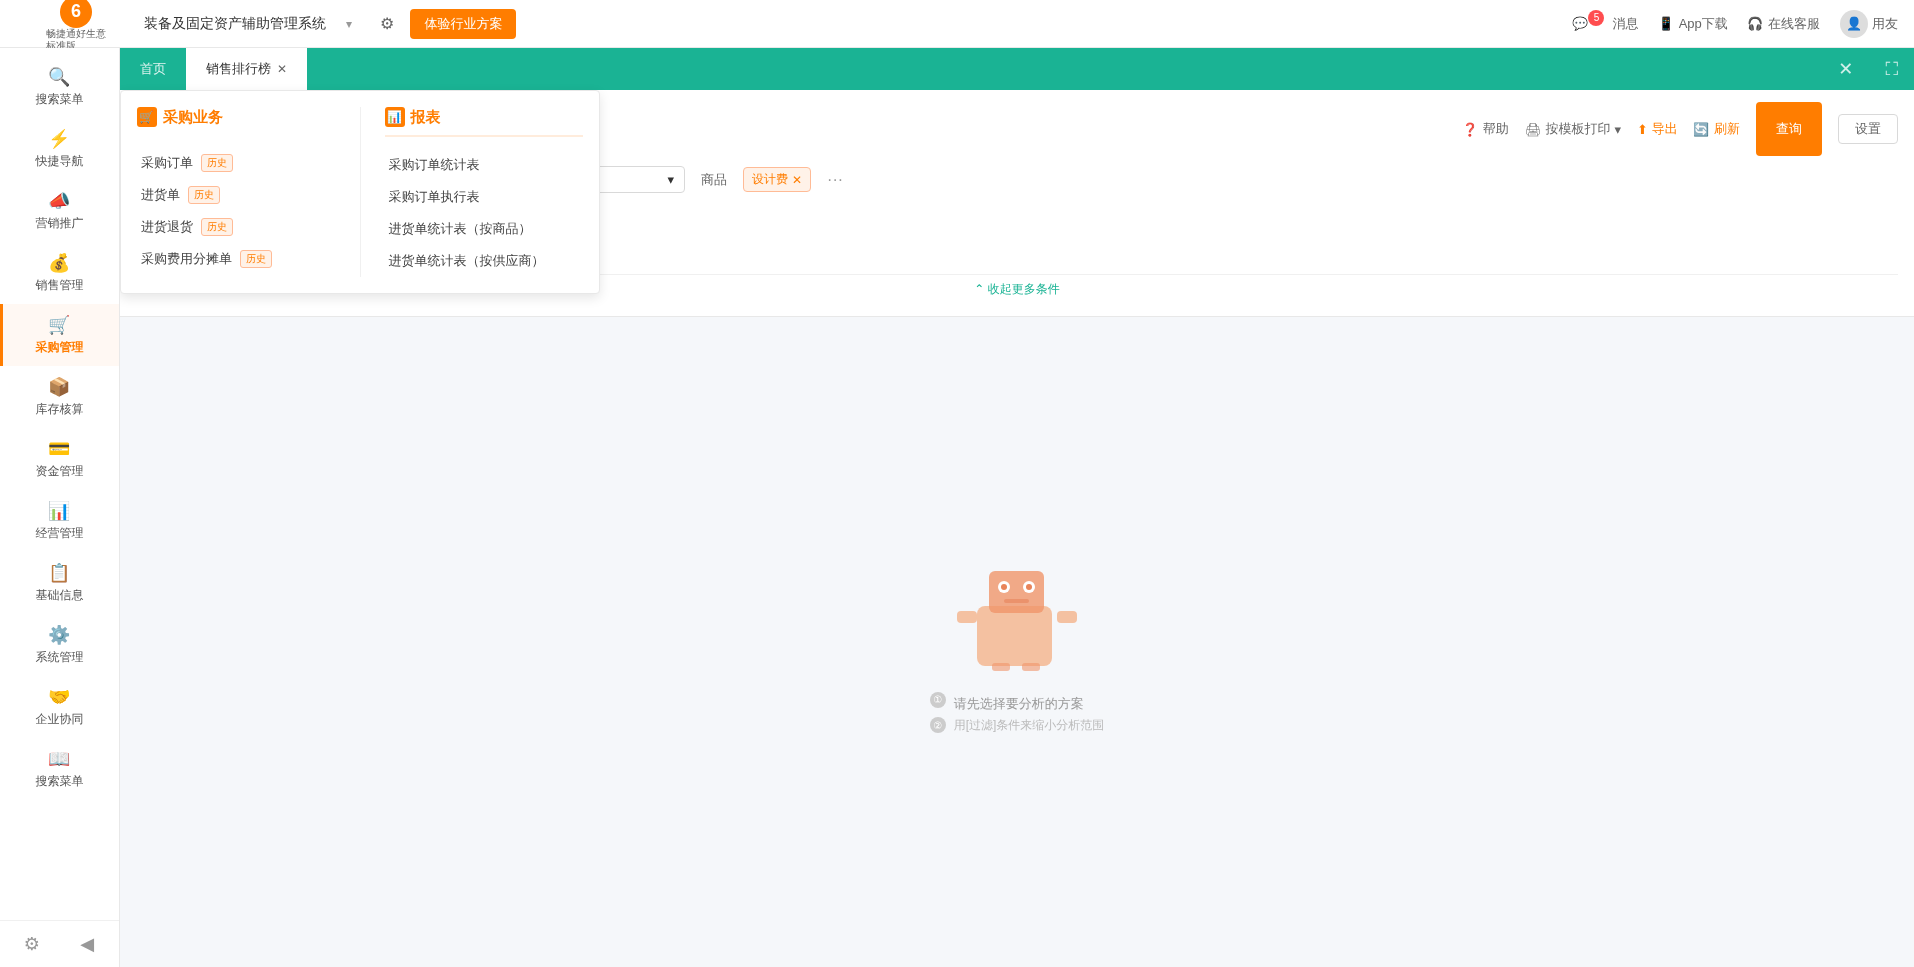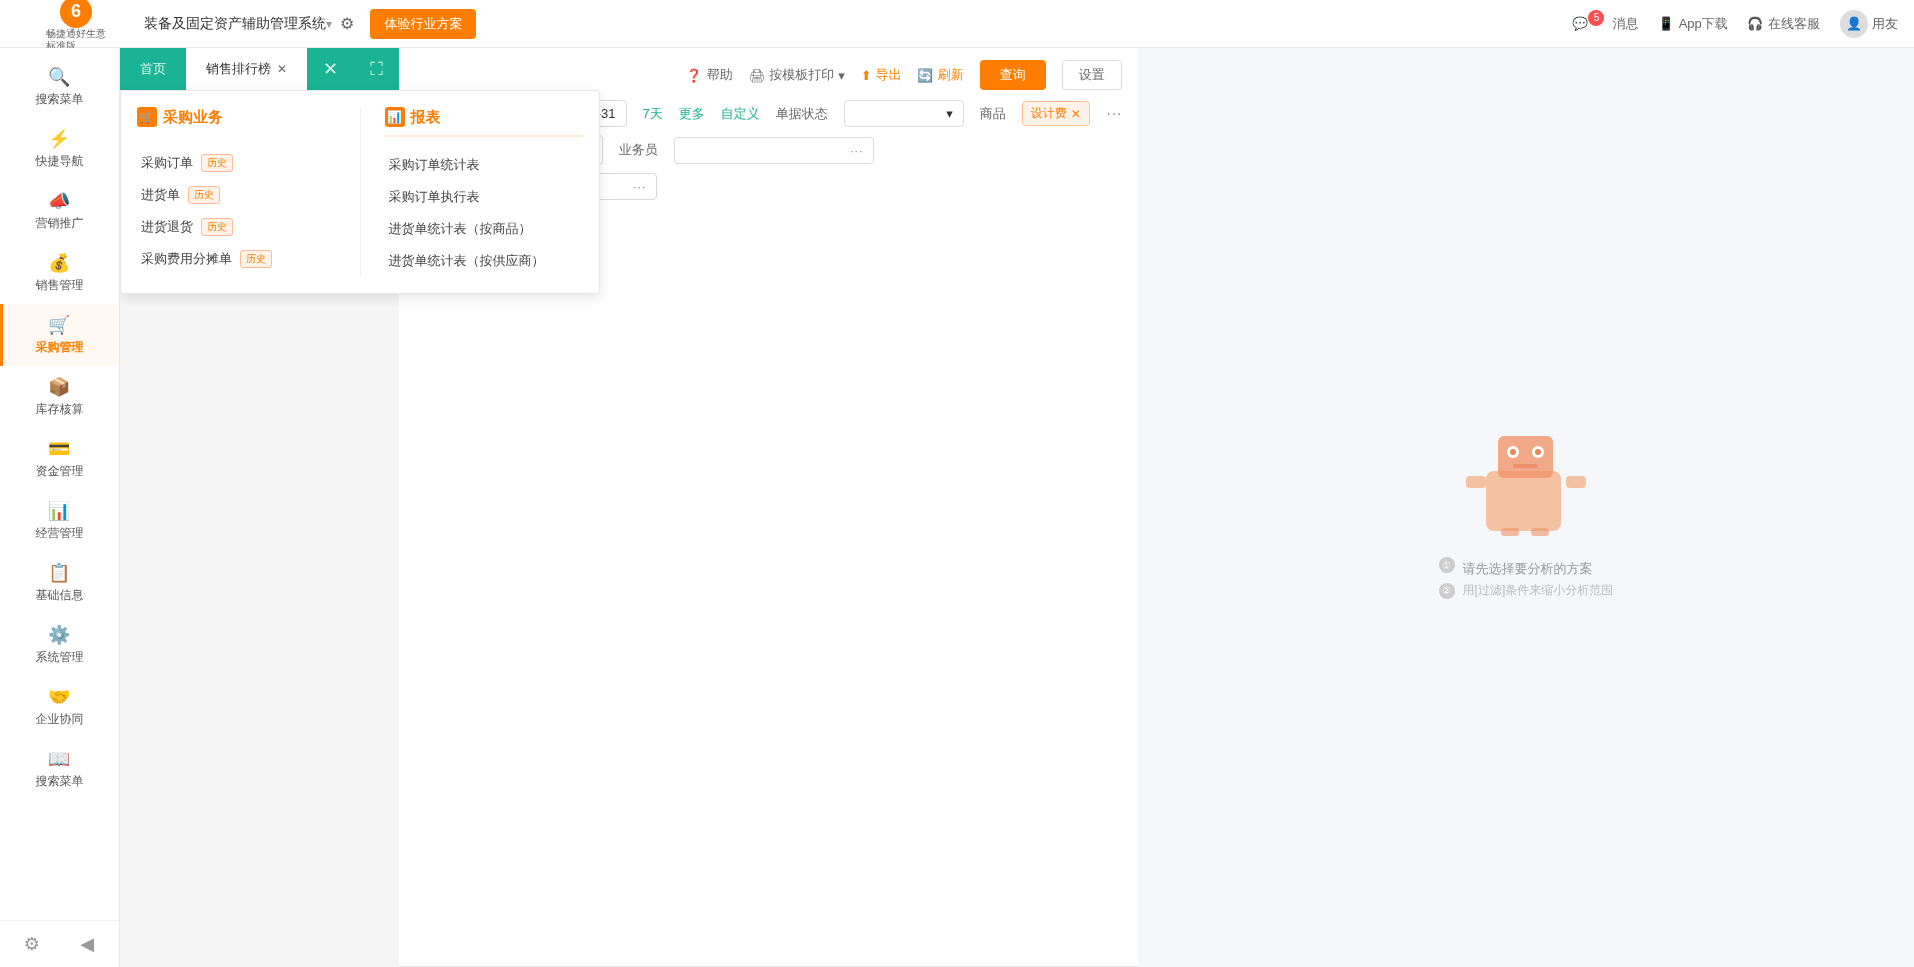--- a/index.html
+++ b/index.html
@@ -24,21 +24,21 @@
       margin-right: 8px;
     }
     .logo-icon {
       width: 32px; height: 32px;
       background: #ff7d00;
       border-radius: 50%;
       display: flex; align-items: center; justify-content: center;
       color: white; font-size: 18px; font-weight: bold;
     }
     .system-title {
-      display: flex; align-items: center; gap: 0;
+      display: flex; align-items: center; gap: 20px;
       font-size: 14px; color: #333;
     }
     .system-title span { cursor: pointer; }
     .dropdown-arrow { color: #999; font-size: 12px; cursor: pointer; }
     .gear-icon { color: #666; font-size: 16px; cursor: pointer; margin-left: 8px; }
     .industry-btn {
       margin-left: 16px;
       background: #ff7d00;
       color: white;
       border: none;
@@ -111,21 +111,21 @@
       border-top: 1px solid #f0f0f0;
     }
     .sidebar-bottom-btn {
       flex: 1; text-align: center; color: #999; font-size: 18px; cursor: pointer;
     }
 
     
     .content-area {
       flex: 1;
       display: flex;
-      flex-direction: row;
+      flex-direction: column;
       overflow: hidden;
       position: relative;
     }
 
     
     .tab-bar {
       height: 42px;
       background: #1ab394;
       display: flex;
       align-items: center;
@@ -166,21 +166,21 @@
       display: flex; align-items: center; justify-content: flex-end;
       gap: 16px; margin-bottom: 10px;
     }
     .toolbar-btn {
       display: flex; align-items: center; gap: 4px;
       color: #666; font-size: 13px; cursor: pointer;
     }
     .toolbar-btn-orange { color: #ff7d00; }
     .query-btn {
       background: #ff7d00; color: white; border: none;
-      padding: 6px 20px; border-radius: 4px; cursor: pointer; font-size: 13px;
+      padding: 18px 20px; border-radius: 4px; cursor: pointer; font-size: 13px;
     }
     .set-btn {
       background: white; color: #666; border: 1px solid #d9d9d9;
       padding: 5px 16px; border-radius: 4px; cursor: pointer; font-size: 13px;
     }
     .filter-row {
       display: flex; align-items: center; gap: 16px; margin-bottom: 8px;
     }
     .filter-label { font-size: 13px; color: #666; white-space: nowrap; }
     .filter-select {
@@ -500,20 +500,24 @@
 
       <div class="filter-row">
         <span class="filter-label">客户</span>
         <div class="filter-select" style="min-width:200px;">
           <span></span>
           <span style="flex:1;"></span>
           <span class="filter-dots">···</span>
         </div>
       </div>
 
+      <div class="collapse-bar">
+        <span>⌃</span>
+        <span>收起更多条件</span>
+      </div>
     </div>
 
     <div class="content-body">
       <div class="empty-state">
 
         <div style="position:relative;width:140px;height:120px;">
           <svg width="140" height="120" viewBox="0 0 140 120">
 
             <rect x="30" y="55" width="75" height="60" rx="8" fill="#f4a97a" opacity="0.7"></rect>
 

